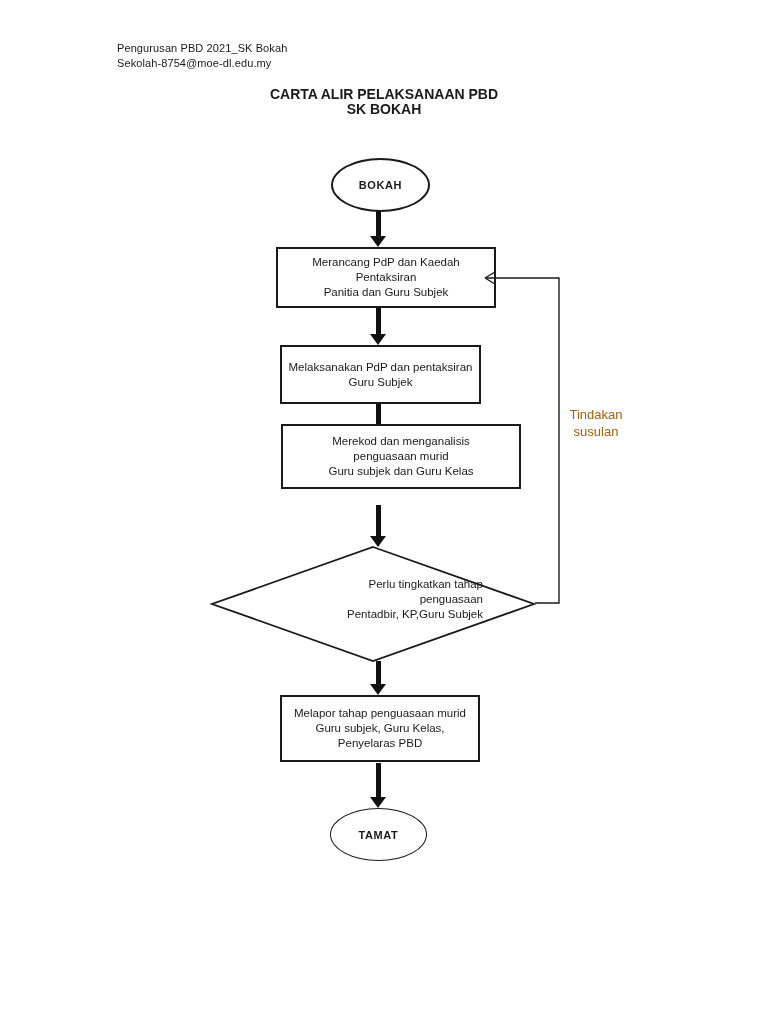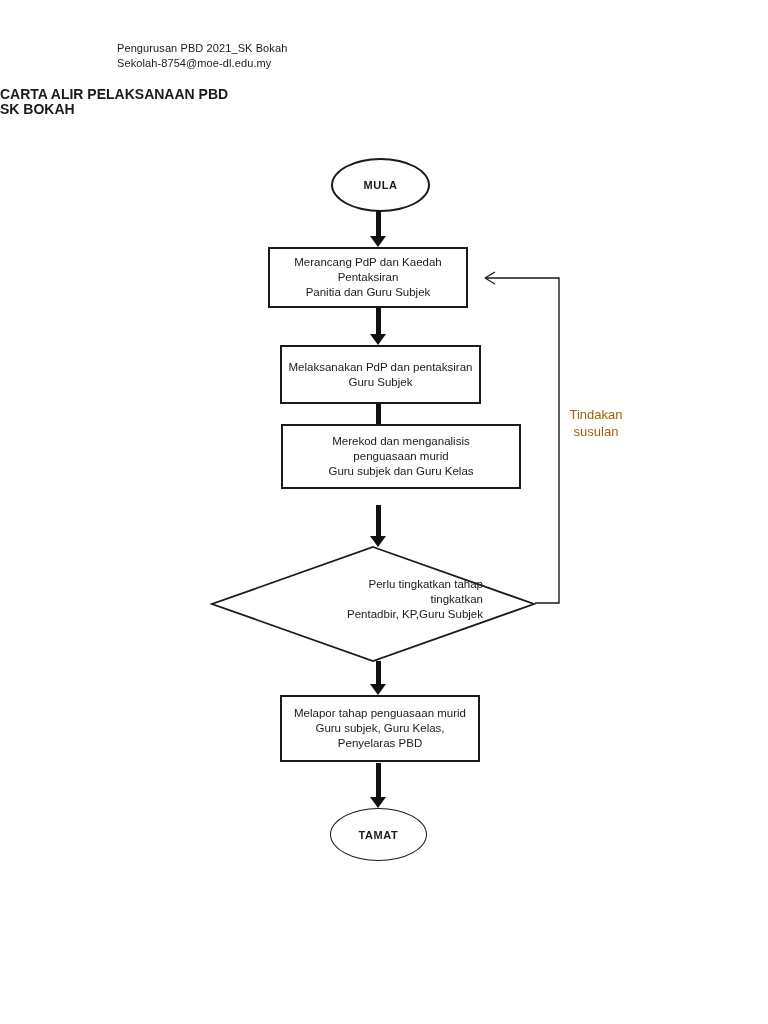--- a/index.html
+++ b/index.html
@@ -8,21 +8,21 @@
     position:relative; width:768px; height:1024px; margin:0 auto;
     background:#ffffff; color:#1a1a1a;
     font-family:"Liberation Sans", sans-serif; overflow:hidden;
   }
   .doc-header {
     position:absolute; left:117px; top:41px;
     font-size:11px; font-weight:400; line-height:15px; letter-spacing:0.1px;
   }
   .title {
     position:absolute; left:0; top:87px; width:100%;
-    font-size:14px; font-weight:700; line-height:15px;
+    text-align:center; font-size:14px; font-weight:700; line-height:15px;
   }
   .oval {
     position:absolute; border:2px solid #1a1a1a; border-radius:50%;
     display:flex; align-items:center; justify-content:center;
     background:#fff; font-weight:700; font-size:11px; letter-spacing:0.6px;
   }
   .oval.start { left:331px; top:158px; width:99px; height:54px; }
   .oval.end   { left:330px; top:808px; width:97px; height:53px; border-width:1.5px; }
   .pbox {
     position:absolute; border:2px solid #1a1a1a; background:#fff;
@@ -59,29 +59,29 @@
     <div>Pengurusan PBD 2021_SK Bokah</div>
     <div>Sekolah-8754@moe-dl.edu.my</div>
   </div>
 
   <div class="title">
     <div>CARTA ALIR PELAKSANAAN PBD</div>
     <div>SK BOKAH</div>
   </div>
 
   <div class="oval start">
-    <span>MULA</span>
+    <span>BOKAH</span>
   </div>
 
   <div class="varrow" style="left:370px;top:211px;height:36px">
     <div class="stem"></div>
     <div class="head"></div>
   </div>
 
-  <div class="pbox" style="left:268px;top:247px;width:200px;height:61px">
+  <div class="pbox" style="left:276px;top:247px;width:220px;height:61px">
     <div>Merancang PdP dan Kaedah</div>
     <div>Pentaksiran</div>
     <div class="role">Panitia dan Guru Subjek</div>
   </div>
 
   <div class="varrow" style="left:370px;top:308px;height:37px">
     <div class="stem"></div>
     <div class="head"></div>
   </div>
 
@@ -104,21 +104,21 @@
   <div class="varrow" style="left:370px;top:505px;height:42px">
     <div class="stem"></div>
     <div class="head"></div>
   </div>
 
   <svg class="svgabs" style="left:205px;top:540px" width="336" height="128">
     <polygon points="168,7 329,64 168,121 7,64" fill="#ffffff" stroke="#1a1a1a" stroke-width="1.8"></polygon>
   </svg>
   <div class="diamond-text">
     <div>Perlu tingkatkan tahap</div>
-    <div>tingkatkan</div>
+    <div>penguasaan</div>
     <div class="role">Pentadbir, KP,Guru Subjek</div>
   </div>
 
   <svg class="svgabs" style="left:478px;top:268px" width="92" height="345">
     <path d="M57 335 H81 V10 H7" fill="none" stroke="#1a1a1a" stroke-width="1.4"></path>
     <path d="M7 10 L17 4 M7 10 L17 16" fill="none" stroke="#1a1a1a" stroke-width="1.4"></path>
   </svg>
   <div class="feedback-label">
     <div>Tindakan</div>
     <div>susulan</div>

